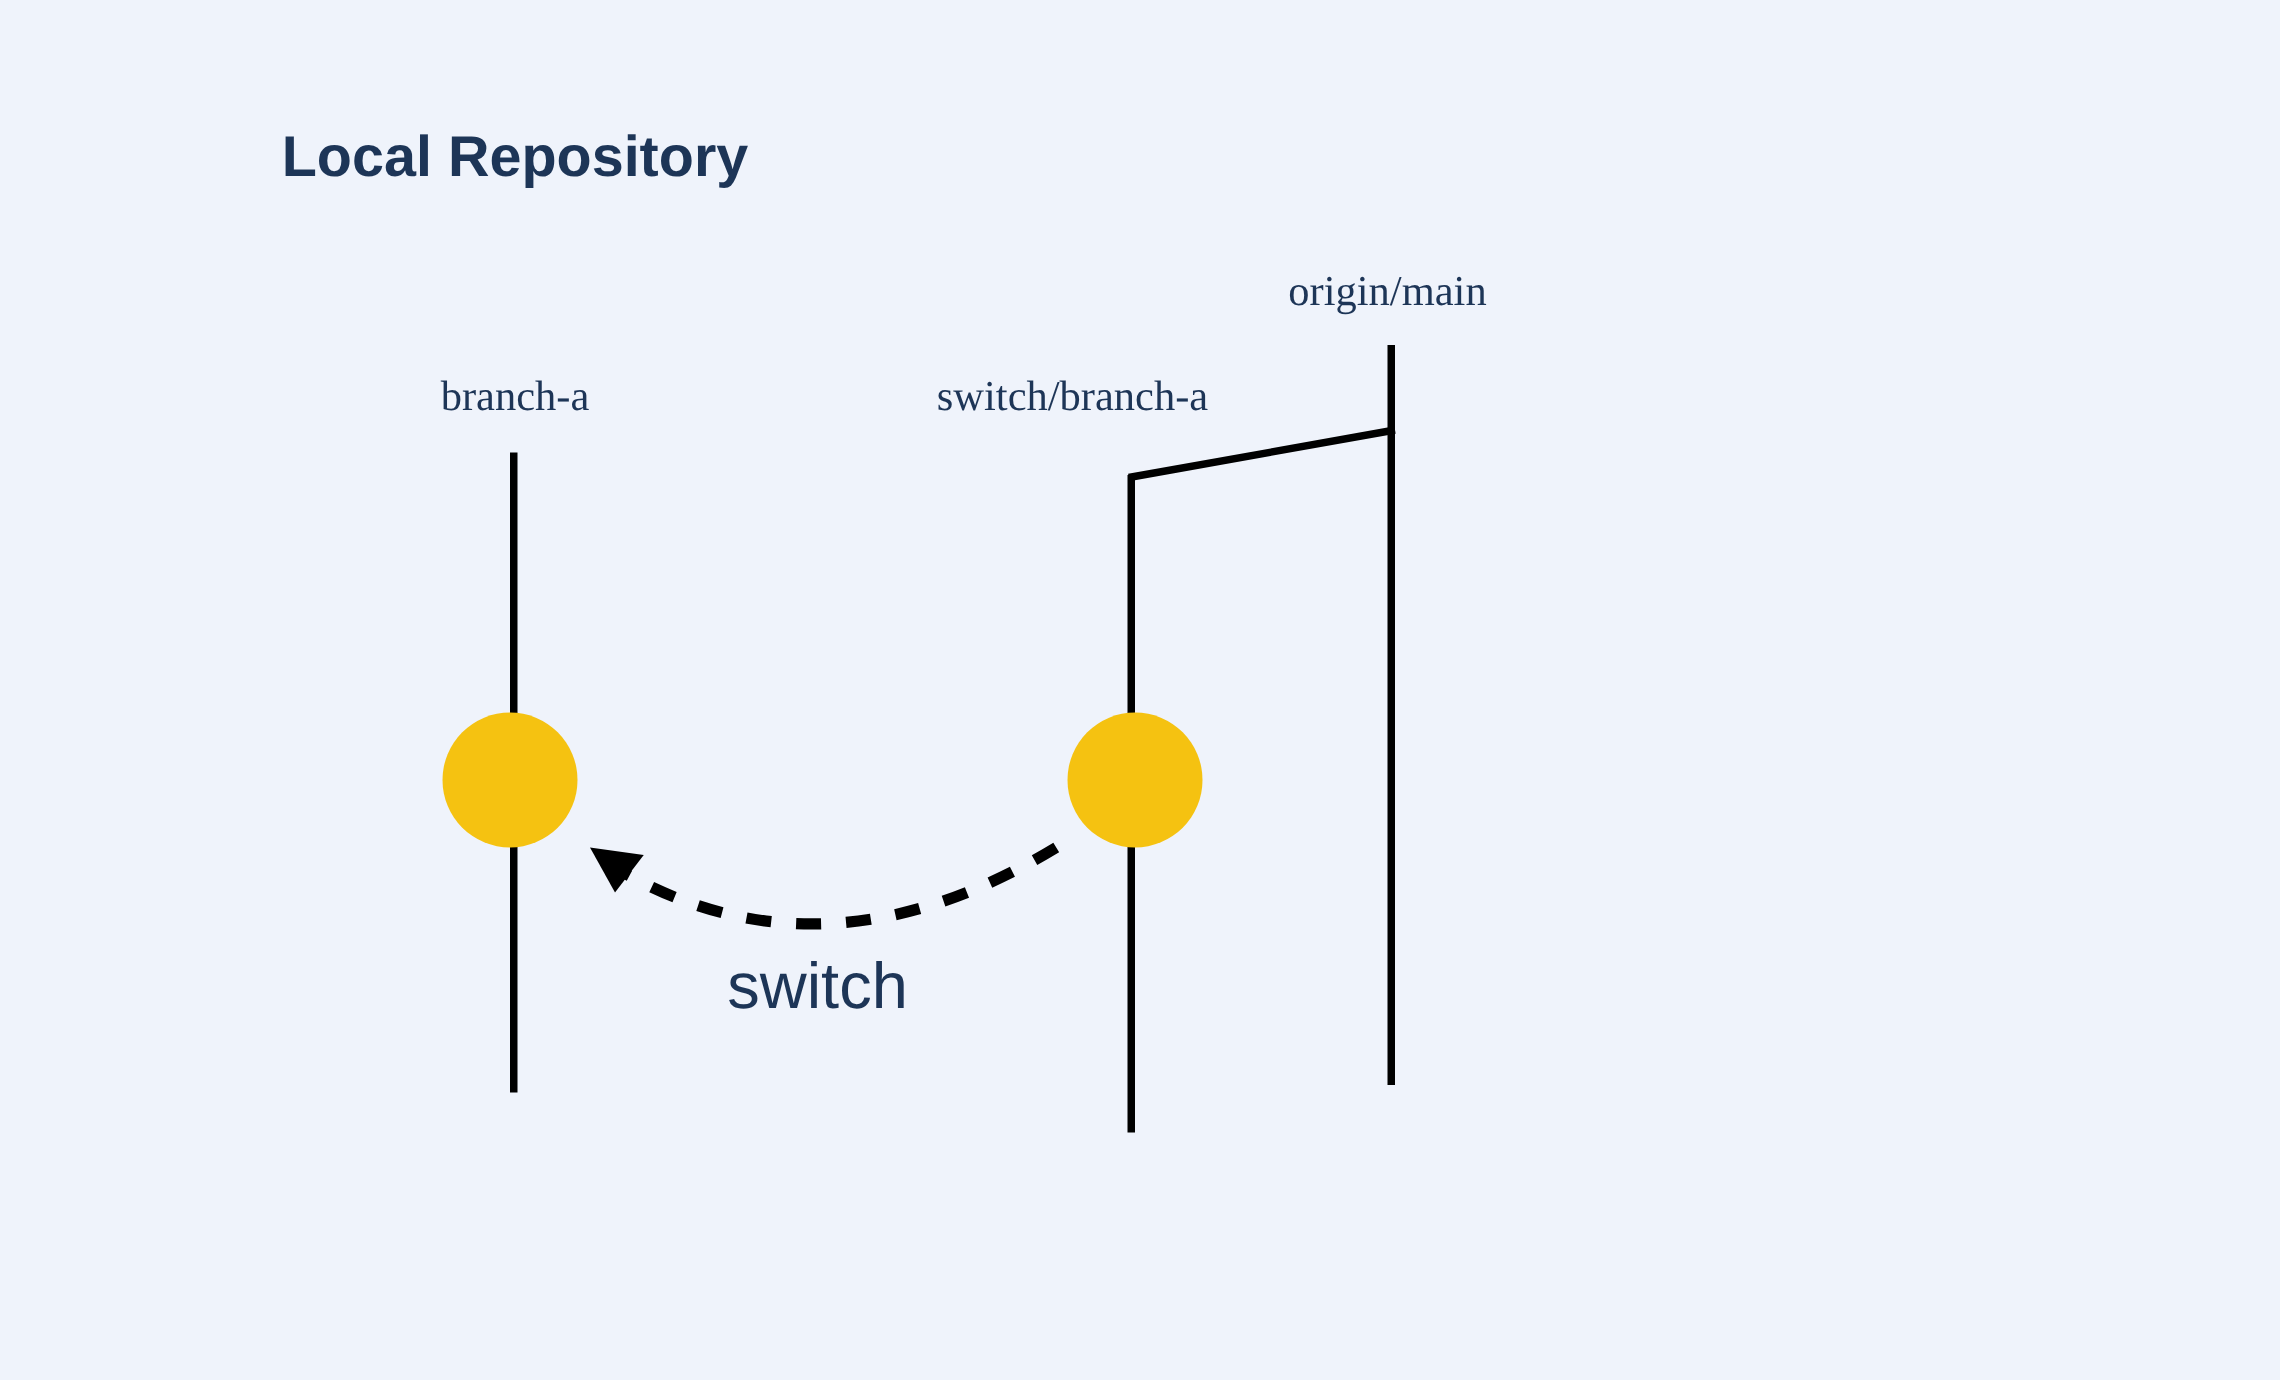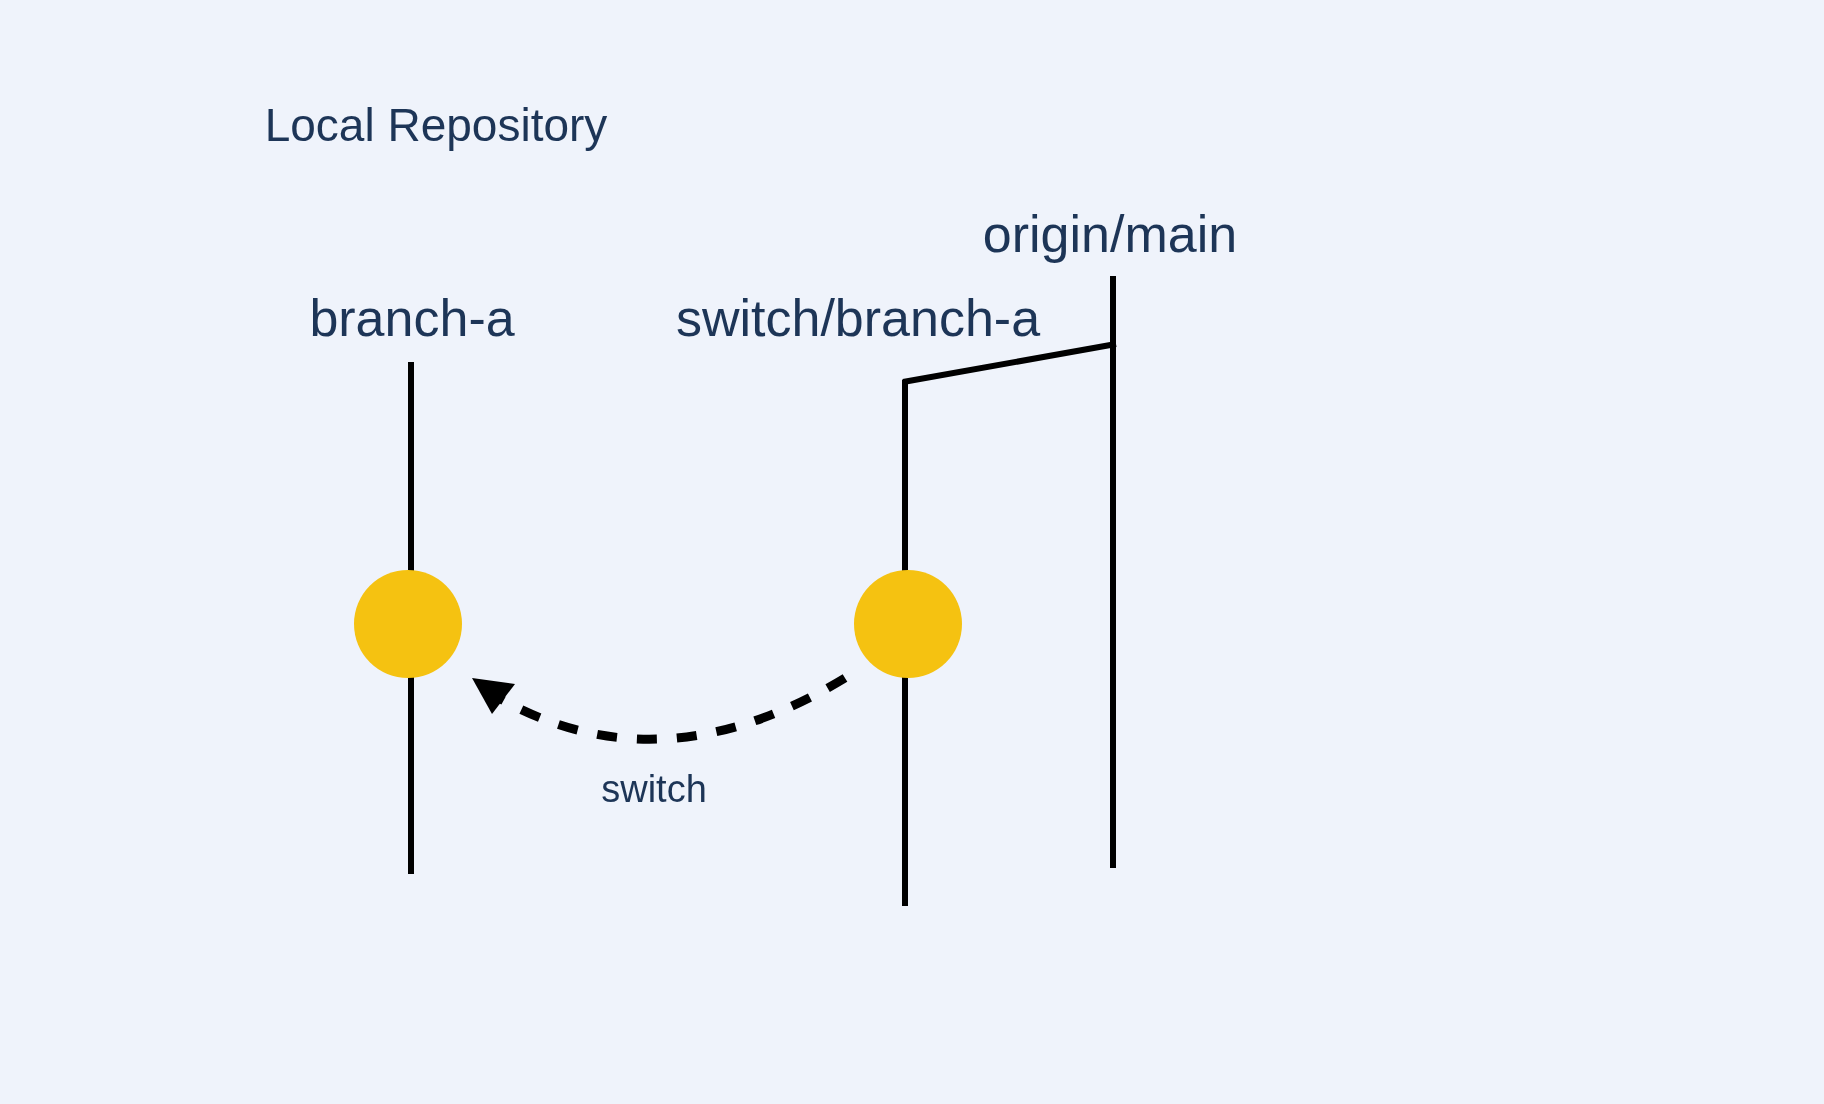--- a/index.html
+++ b/index.html
@@ -31,25 +31,26 @@
     white-space: pre;
     font-family: "Liberation Sans", sans-serif;
     font-weight: 400;
     line-height: 1;
   }
   .col-title {
     font-size: 46px;
     transform: translate(-50%, -50%);
   }
   .branch-label {
-    font-size: 52px;
+    font-size: 34px;
     transform: translate(-50%, -50%);
+    font-family: Liberation Serif, serif;
   }
   .action-label {
-    font-size: 38px;
+    font-size: 52px;
     transform: translate(-50%, -50%);
   }
 </style>
 </head>
 <body>
 
 <div id="diagram-root">
 
   <svg id="diagram-svg" viewBox="0 0 1824 1104">
 
@@ -63,21 +64,21 @@
 
     <circle cx="408" cy="624" r="54" fill="#f5c211"></circle>
 
     <circle cx="908" cy="624" r="54" fill="#f5c211"></circle>
 
     <path d="M 845 678 Q 660 790 497 697" fill="none" stroke="#000000" stroke-width="9" stroke-dasharray="20 20" stroke-linecap="butt"></path>
 
     <polygon points="472,678 515,684 492,714" fill="#000000"></polygon>
   </svg>
 
-  <div class="lbl col-title" style="left:436px; top:125px;">Local Repository</div>
+  <div class="lbl col-title" style="left:412px; top:125px;font-weight:bold;">Local Repository</div>
 
 
   <div class="lbl branch-label" style="left:412px; top:318px;">branch-a</div>
 
   <div class="lbl branch-label" style="left:858px; top:318px;">switch/branch-a</div>
 
   <div class="lbl branch-label" style="left:1110px; top:234px;">origin/main</div>
 
   <div class="lbl action-label" style="left:654px; top:789px;">switch</div>
 

